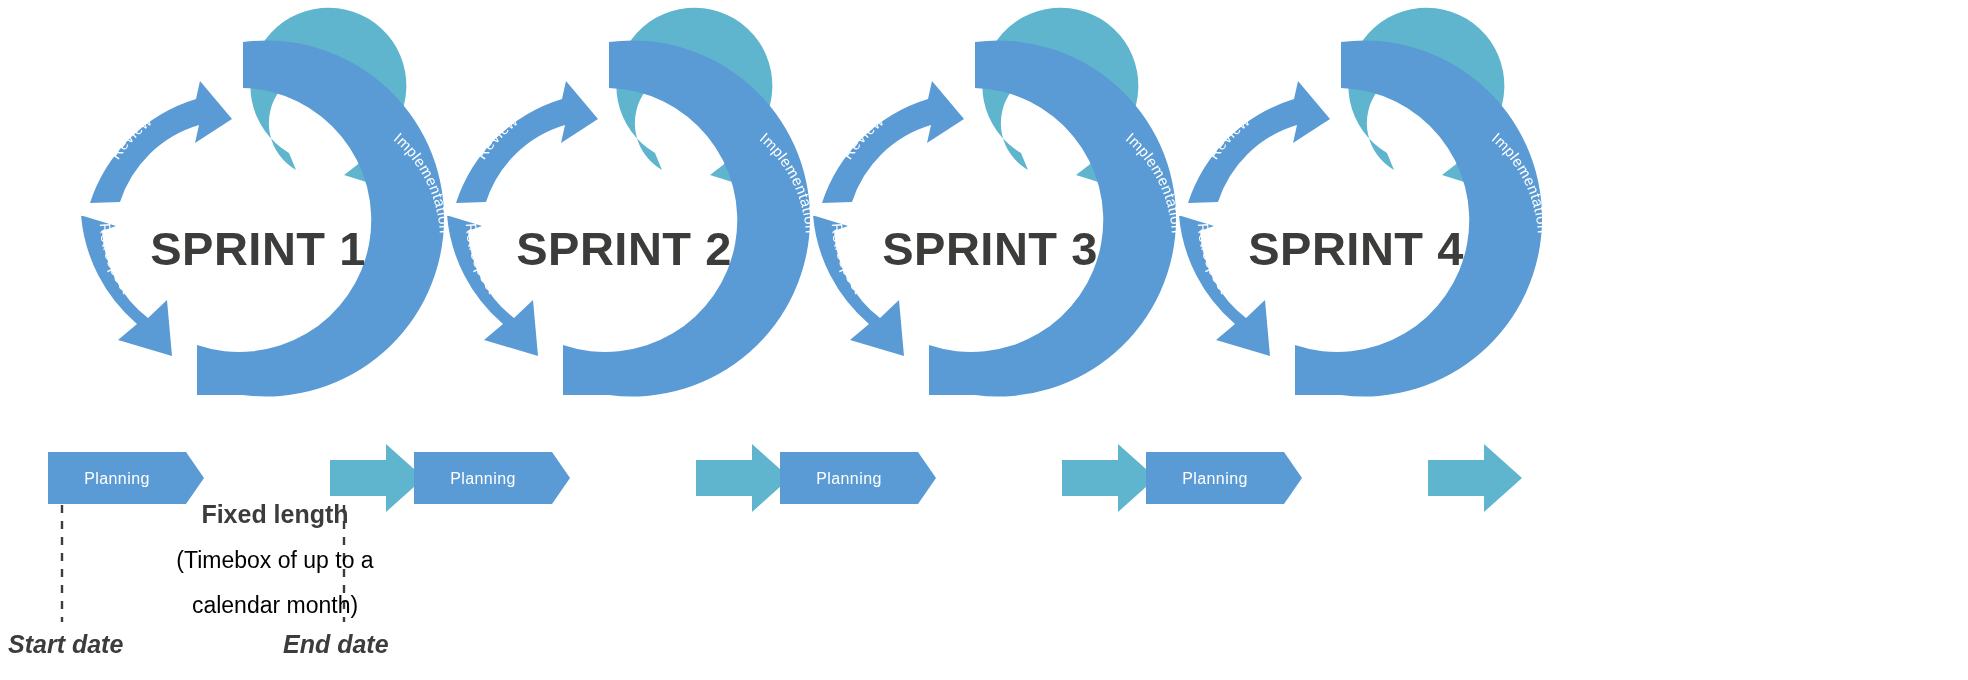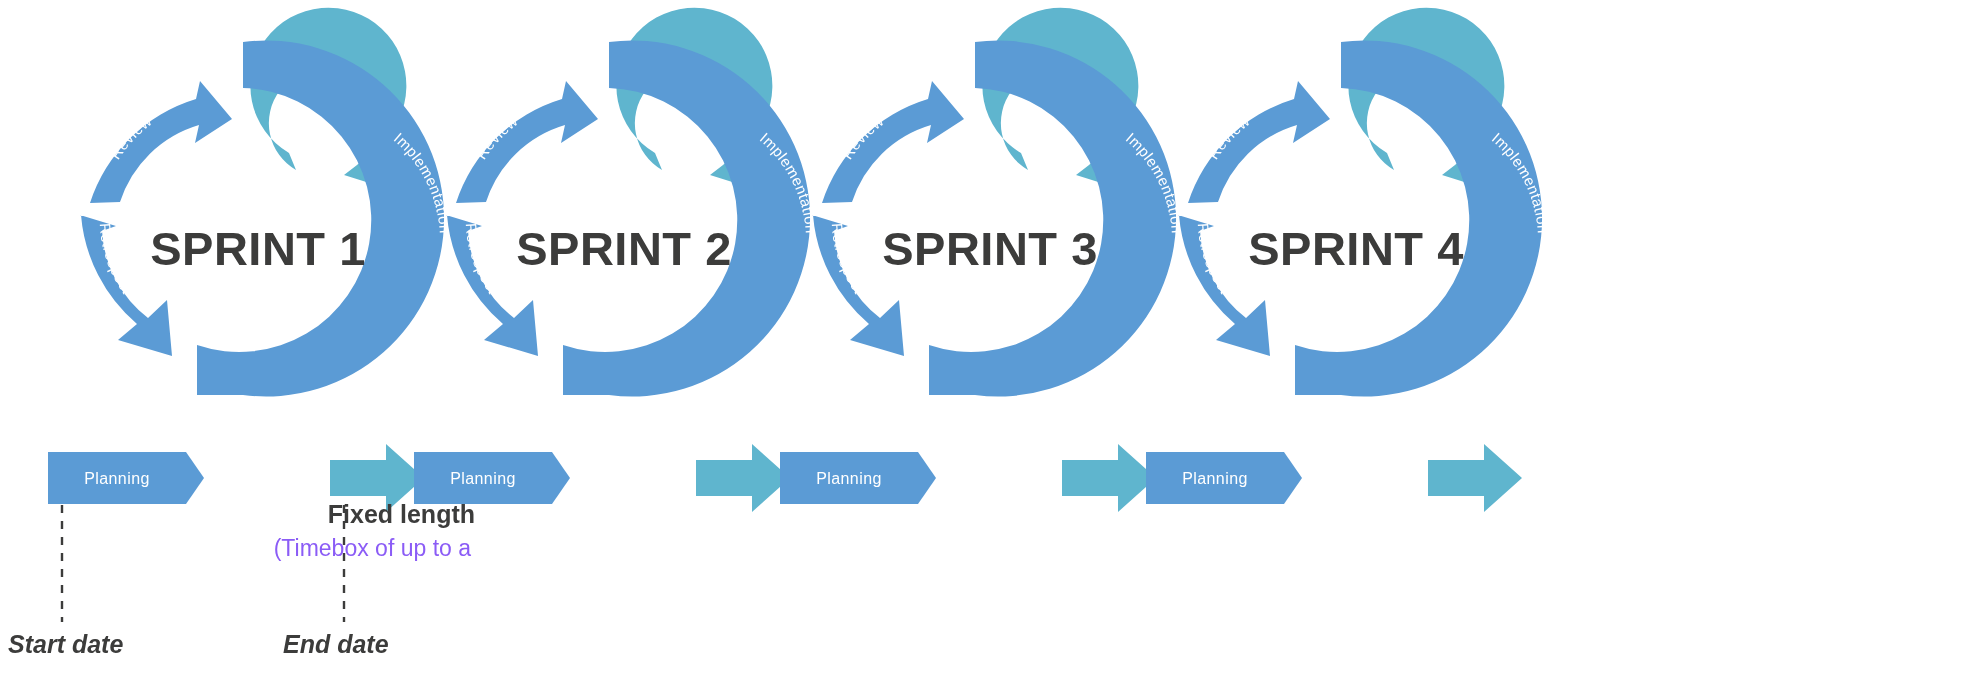--- a/index.html
+++ b/index.html
@@ -57,36 +57,36 @@
     top: 0;
     width: 1968px;
     height: 680px;
     pointer-events: none;
   }
   .caption-block {
     position: absolute;
     left: 75px;
     top: 500px;
     width: 400px;
-    text-align: right;
+    text-align: center;
   }
   .caption-title {
     font-family: "Liberation Sans", sans-serif;
     font-weight: bold;
     font-size: 25px;
     color: #3c3c3b;
     line-height: 1.18;
     margin: 0 0 3px 0;
   }
   .caption-sub {
     font-family: "Liberation Sans", sans-serif;
     font-size: 23px;
-    color: #8b5cf6;
+    color: #000000;
     line-height: 1.3;
-    margin: 4px;
+    margin: 16px;
   }
   .date-label {
     position: absolute;
     font-family: "Liberation Sans", sans-serif;
     font-weight: bold;
     font-style: italic;
     font-size: 25px;
     color: #3c3c3b;
     white-space: nowrap;
   }
@@ -262,18 +262,19 @@
   </div>
 
   <svg class="annotations" viewBox="0 0 1968 680" xmlns="http://www.w3.org/2000/svg">
     <line x1="62" y1="505" x2="62" y2="622" stroke="#3C3C3B" stroke-width="2.4" stroke-dasharray="8 8"></line>
     <line x1="344" y1="505" x2="344" y2="622" stroke="#3C3C3B" stroke-width="2.4" stroke-dasharray="8 8"></line>
   </svg>
 
   <div class="caption-block">
     <div class="caption-title">Fixed length</div>
     <div class="caption-sub">(Timebox of up to a</div>
+    <div class="caption-sub">calendar month)</div>
   </div>
 
   <div class="date-label" id="start-date-label">Start date</div>
   <div class="date-label" id="end-date-label">End date</div>
 
 </div>
 
 </body></html>

